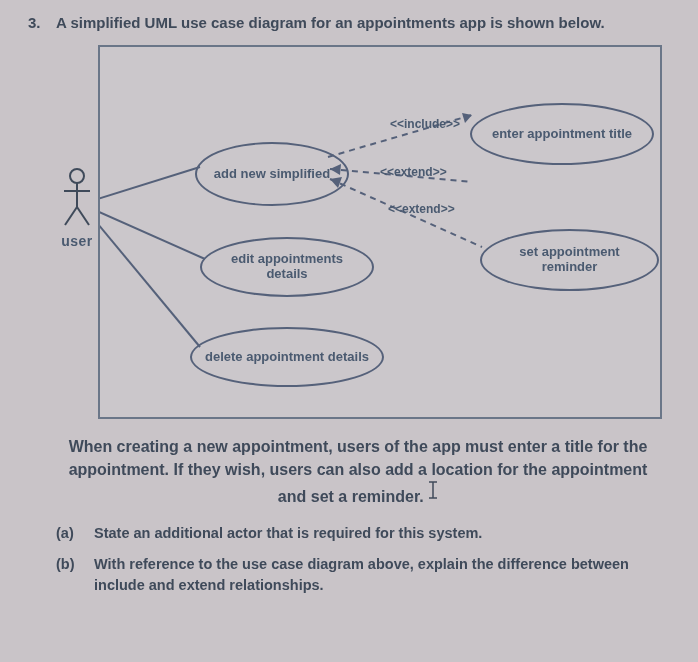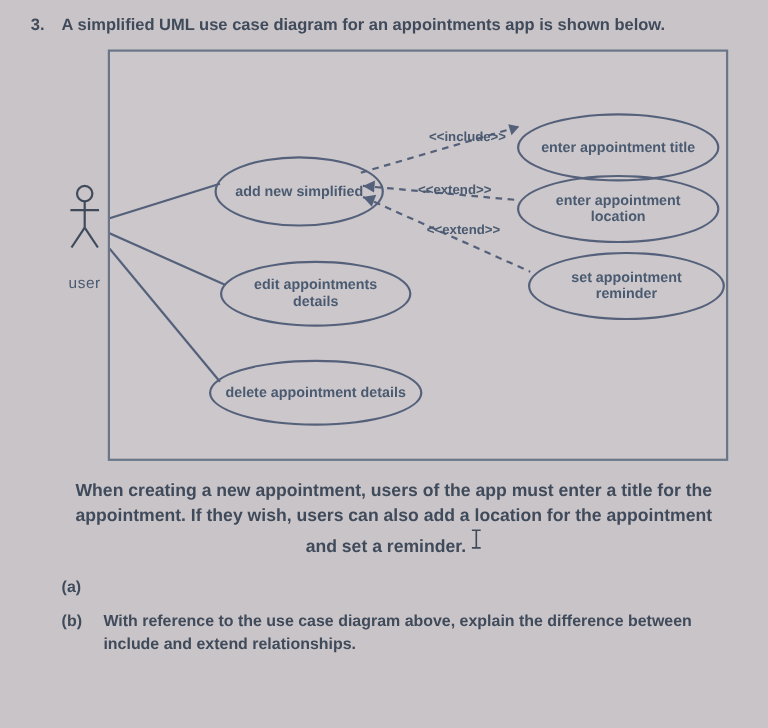--- a/index.html
+++ b/index.html
@@ -19,21 +19,21 @@
     width:560px;height:370px;
     border:2px solid #6a7688;
     position:relative;
     background:rgba(210,206,212,.25);
   }
   .actor{
     position:absolute;left:-40px;top:120px;
     text-align:center;color:#4a5a70;font-size:14px;
   }
   .actor svg{display:block;margin:0 auto}
-  .actor-label{margin-top:20px;font-weight:normal;letter-spacing:.5px}
+  .actor-label{margin-top:4px;font-weight:bold;letter-spacing:.5px}
   .usecase{
     position:absolute;
     border:2px solid #55617a;border-radius:50%;
     display:flex;align-items:center;justify-content:center;
     text-align:center;padding:6px 10px;font-size:13px;line-height:1.15;
     color:#4a5a70;font-weight:bold;
     background:rgba(255,255,255,0);
   }
   .uc-addnew{left:95px;top:95px;width:130px;height:48px}
   .uc-edit{left:100px;top:190px;width:150px;height:44px}
@@ -88,40 +88,40 @@
         <line x1="17" y1="40" x2="5" y2="58" stroke="#3f4a5a" stroke-width="2"></line>
         <line x1="17" y1="40" x2="29" y2="58" stroke="#3f4a5a" stroke-width="2"></line>
       </svg>
       <div class="actor-label">user</div>
     </div>
 
     <div class="usecase uc-addnew">add new simplified</div>
     <div class="usecase uc-edit">edit appointments details</div>
     <div class="usecase uc-delete">delete appointment details</div>
     <div class="usecase uc-title">enter appointment title</div>
-    <div class="usecase uc-location">enter appointment location</div>
     <div class="usecase uc-reminder">set appointment reminder</div>
 
     <div class="stereo st-include">&lt;&lt;include&gt;&gt;</div>
     <div class="stereo st-extend1">&lt;&lt;extend&gt;&gt;</div>
     <div class="stereo st-extend2">&lt;&lt;extend&gt;&gt;</div>
   </div>
 
   <p class="para">
     <span>When creating a new appointment, users of the app must enter a title for the appointment. If they wish, users can also add a location for the appointment and set a reminder.</span>
     <span class="cursor">
       <svg width="10" height="18">
           <line x1="5" y1="1" x2="5" y2="17" stroke="#3f4a5a" stroke-width="1.5"></line>
           <line x1="1" y1="1" x2="9" y2="1" stroke="#3f4a5a" stroke-width="1.5"></line>
           <line x1="1" y1="17" x2="9" y2="17" stroke="#3f4a5a" stroke-width="1.5"></line>
         </svg>
     </span>
   </p>
 
   <div class="sub">
     <span class="lab">(a)</span>
+    <span>State an additional actor that is required for this system.</span>
   </div>
 
   <div class="sub">
     <span class="lab">(b)</span>
     <span>With reference to the use case diagram above, explain the difference between include and extend relationships.</span>
   </div>
 </div>
 
 </body></html>

